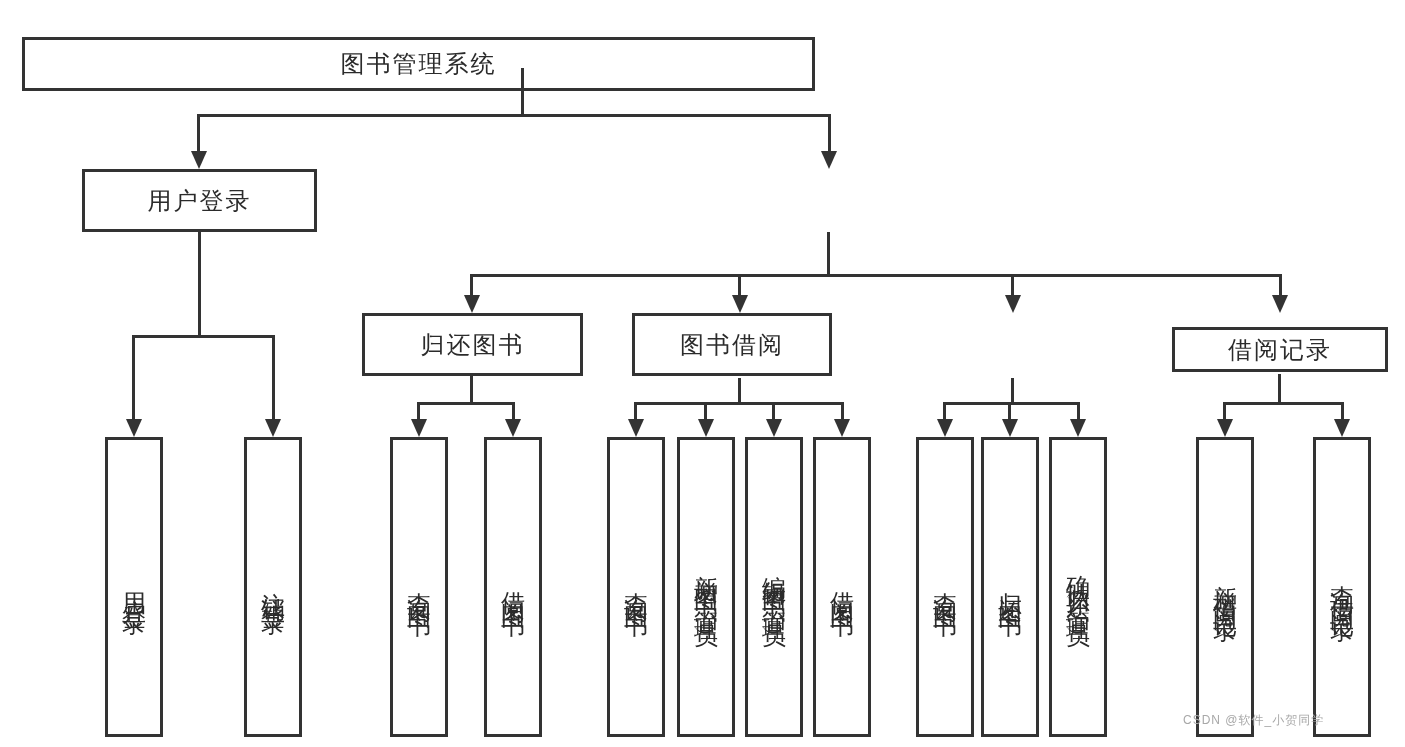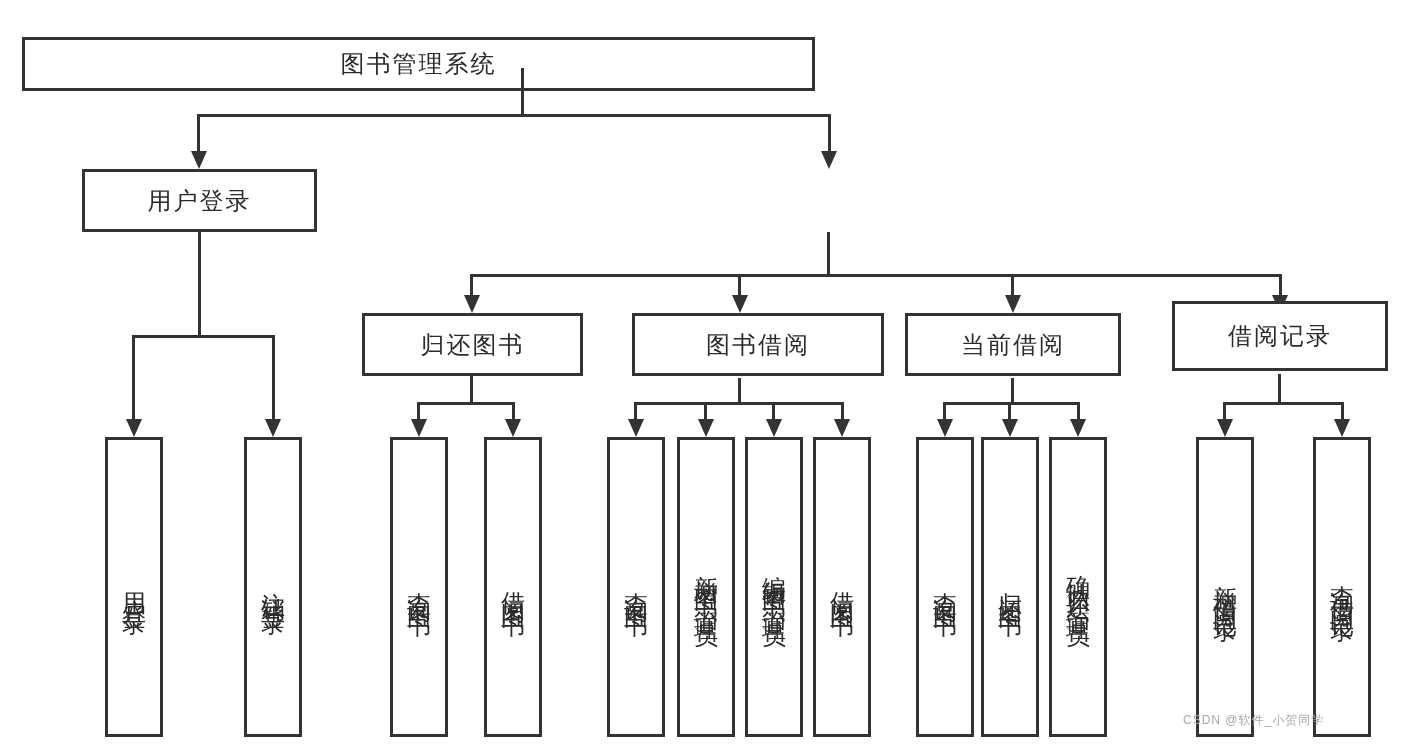--- a/index.html
+++ b/index.html
@@ -77,23 +77,22 @@
   <div class="line" style="left:470px;  top:274px; width:3px;   height:25px;"></div>
   <div class="line" style="left:738px;  top:274px; width:3px;   height:25px;"></div>
   <div class="line" style="left:1011px; top:274px; width:3px;   height:25px;"></div>
   <div class="line" style="left:1279px; top:274px; width:3px;   height:25px;"></div>
   <div class="arrow" style="left:464px;  top:295px;"></div>
   <div class="arrow" style="left:732px;  top:295px;"></div>
   <div class="arrow" style="left:1005px; top:295px;"></div>
   <div class="arrow" style="left:1272px; top:295px;"></div>
 
   <div class="box" style="left:362px;  top:313px; width:221px; height:63px;">归还图书</div>
-  <div class="box" style="left:632px;  top:313px; width:252px; height:63px;">图书借阅</div>
-  <div class="box" style="left:905px;  top:313px; width:216px; height:63px;">当前借阅</div>
-  <div class="box" style="left:1172px; top:301px; width:216px; height:70px;">借阅记录</div>
+  <div class="box" style="left:632px;  top:313px; width:200px; height:63px;">图书借阅</div>
+  <div class="box" style="left:1172px; top:327px; width:216px; height:45px;">借阅记录</div>
 
   <div class="line" style="left:470px; top:376px; width:3px;  height:29px;"></div>
   <div class="line" style="left:417px; top:402px; width:98px; height:3px;"></div>
   <div class="line" style="left:417px; top:402px; width:3px;  height:21px;"></div>
   <div class="line" style="left:512px; top:402px; width:3px;  height:21px;"></div>
   <div class="arrow" style="left:411px; top:419px;"></div>
   <div class="arrow" style="left:505px; top:419px;"></div>
 
   <div class="line" style="left:738px; top:378px; width:3px;   height:27px;"></div>
   <div class="line" style="left:634px; top:402px; width:210px; height:3px;"></div>

